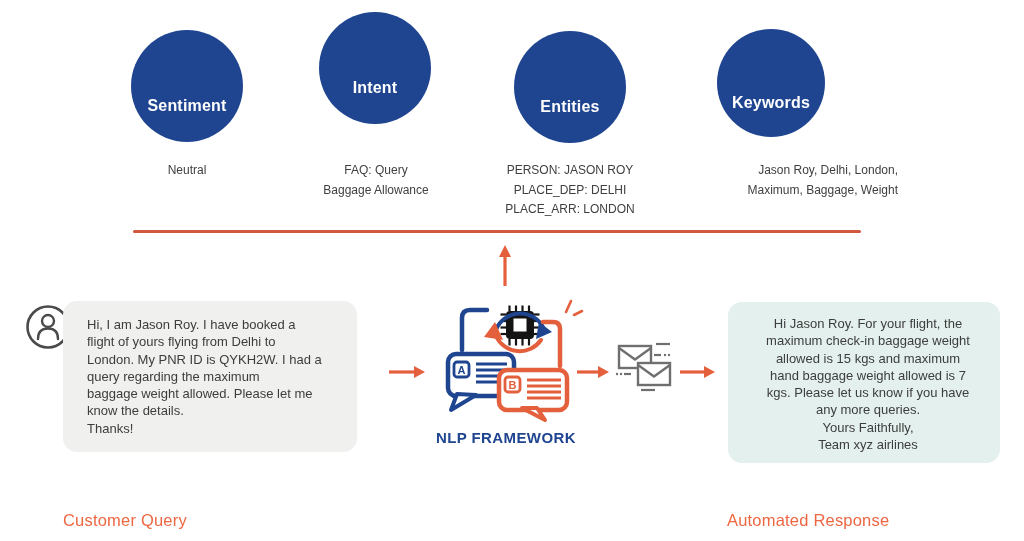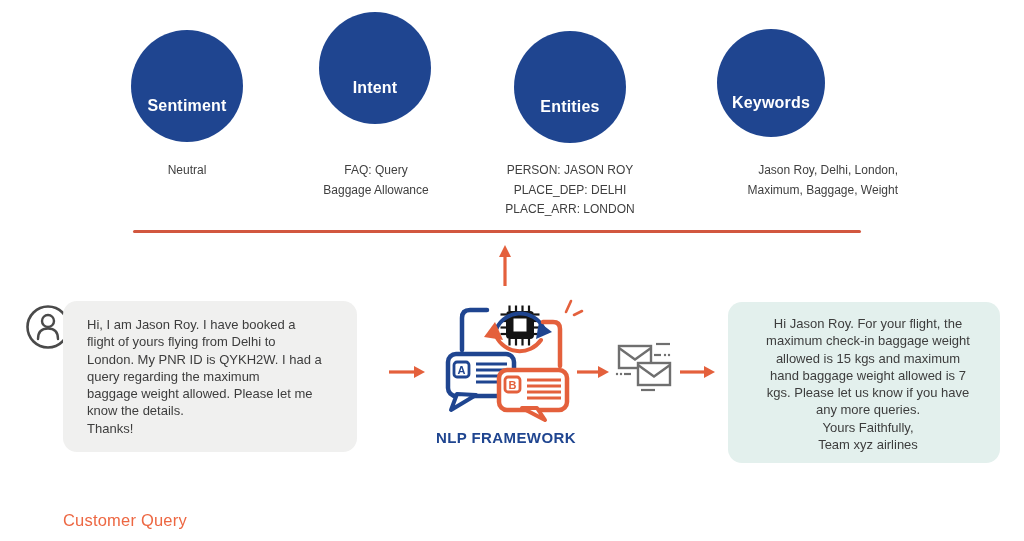--- a/index.html
+++ b/index.html
@@ -204,14 +204,15 @@
   <div class="bubble bubble-mint">
     <div class="bubble-text">Hi Jason Roy. For your flight, the
 maximum check-in baggage weight
 allowed is 15 kgs and maximum
 hand baggage weight allowed is 7
 kgs. Please let us know if you have
 any more queries.
 Yours Faithfully,
 Team xyz airlines</div>
   </div>
+  <div class="flow-label" style="left:727px;">Automated Response</div>
 
 </div>
 
 </body></html>

